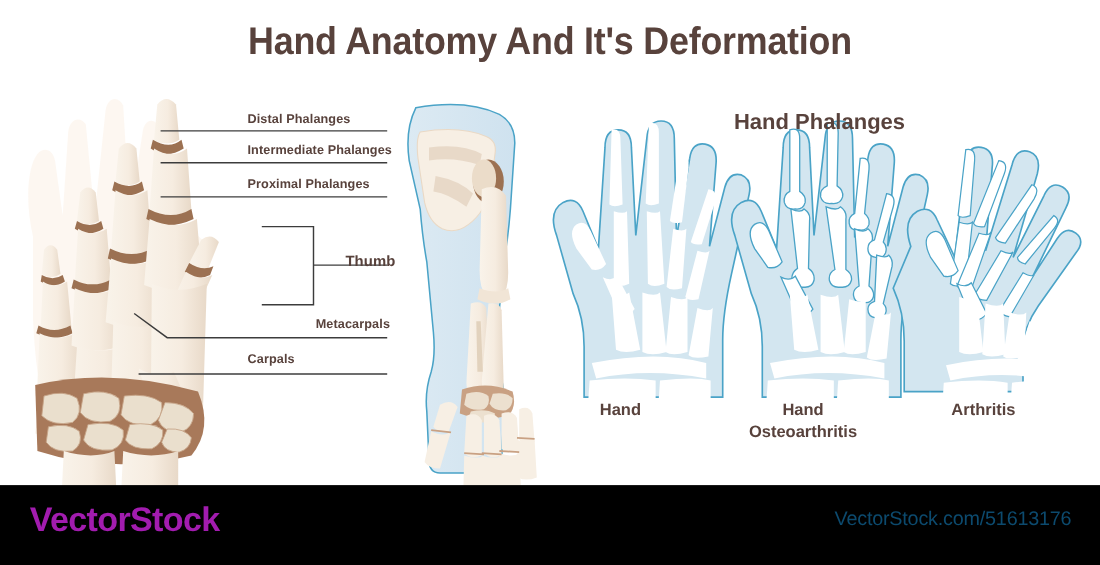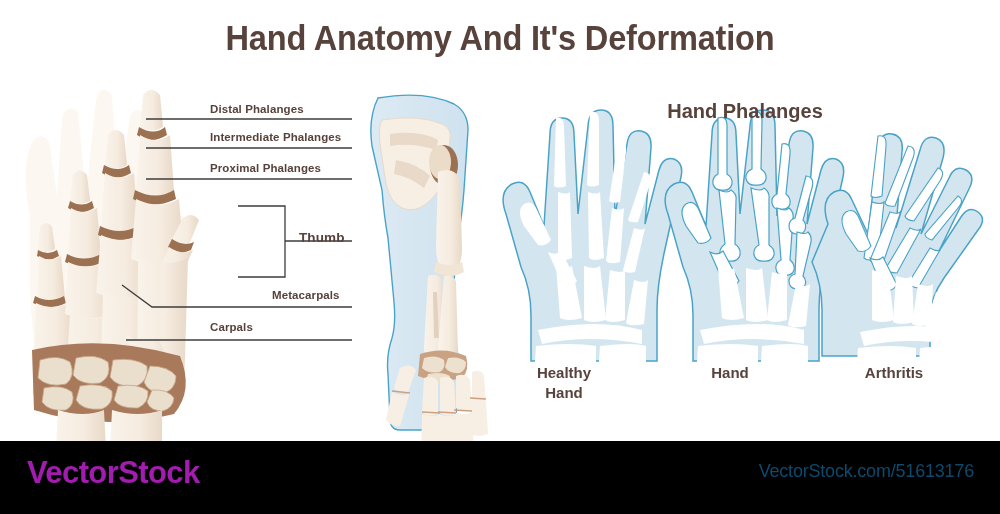--- a/index.html
+++ b/index.html
@@ -30,20 +30,21 @@
     color:#58423c;
   }
 
   
   .anno {
     position:absolute;
     font-size:11.5px; font-weight:bold;
     color:#58423c;
     white-space:nowrap;
     letter-spacing:0.1px;
+    margin-left:15px;
   }
   .lbl-distal        { left:210px; top:103px; }
   .lbl-intermediate  { left:210px; top:131px; }
   .lbl-proximal      { left:210px; top:162px; }
   .lbl-thumb         { left:299px; top:230px; font-size:13.5px; }
   .lbl-metacarpals   { left:272px; top:289px; }
   .lbl-carpals       { left:210px; top:321px; }
 
   
   .caption {
@@ -327,25 +328,25 @@
 <div class="section-heading">Hand Phalanges</div>
 
 <div class="anno lbl-distal">Distal Phalanges</div>
 <div class="anno lbl-intermediate">Intermediate Phalanges</div>
 <div class="anno lbl-proximal">Proximal Phalanges</div>
 <div class="anno lbl-thumb">Thumb</div>
 <div class="anno lbl-metacarpals">Metacarpals</div>
 <div class="anno lbl-carpals">Carpals</div>
 
 <div class="caption cap-healthy">
-  <div>Healthy</div>
   <div>Hand</div>
 </div>
 <div class="caption cap-oa">
   <div>Hand</div>
+  <div>Osteoarthritis</div>
 </div>
 <div class="caption cap-ra">
   <div>Arthritis</div>
 </div>
 
 <div class="footer"></div>
 <div class="footer-logo">VectorStock</div>
 <div class="footer-url">VectorStock.com/51613176</div>
 
 </body></html>

